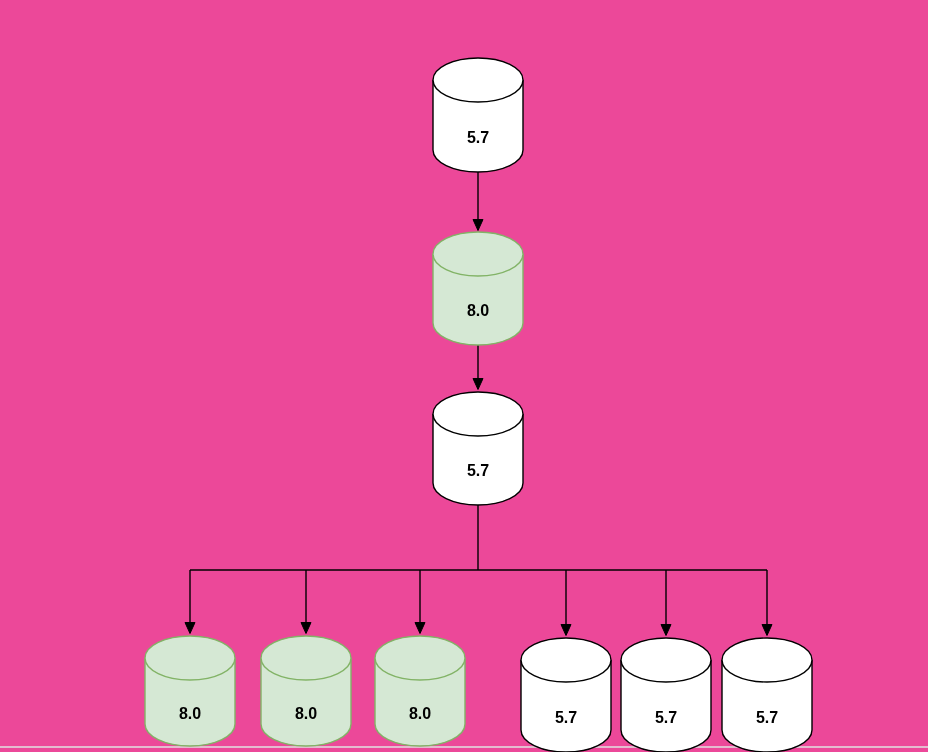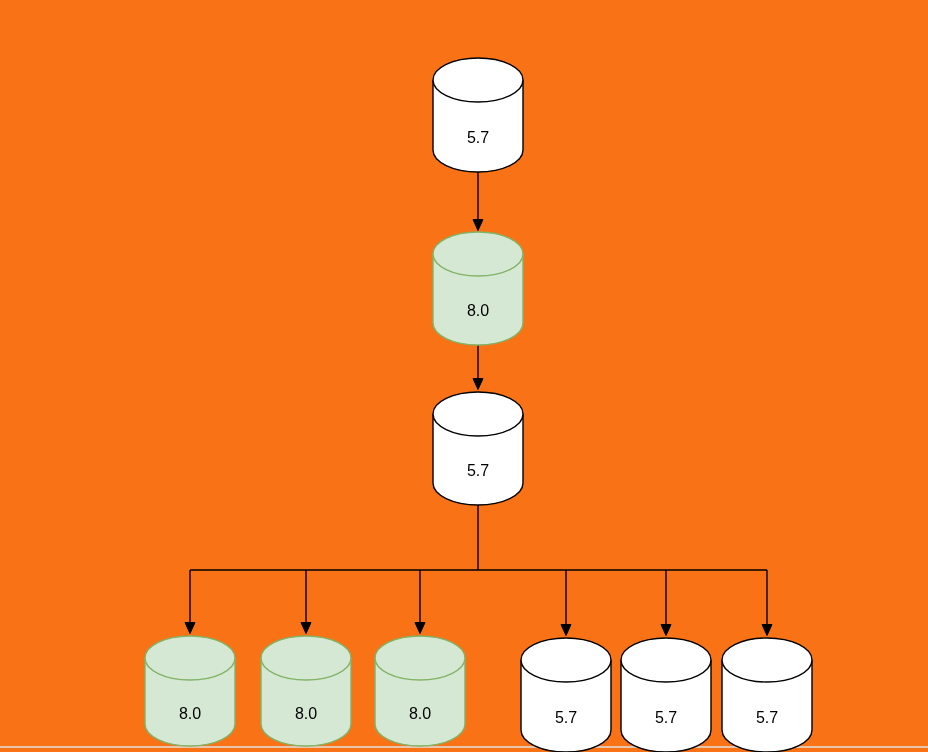--- a/index.html
+++ b/index.html
@@ -5,22 +5,23 @@
   html, body {
     margin: 0;
     padding: 0;
     background: #ffffff;
     font-family: "Liberation Sans", sans-serif;
   }
   .canvas {
     position: relative;
     width: 928px;
     height: 752px;
-    background: #f97316;
+    background: #ec4899;
     overflow: hidden;
+    font-weight: bold;
   }
   svg { display: block; }
   .node-label {
     font-family: "Liberation Sans", sans-serif;
     font-size: 16px;
     fill: #000000;
     text-anchor: middle;
   }
   .edge-path {
     fill: none;

